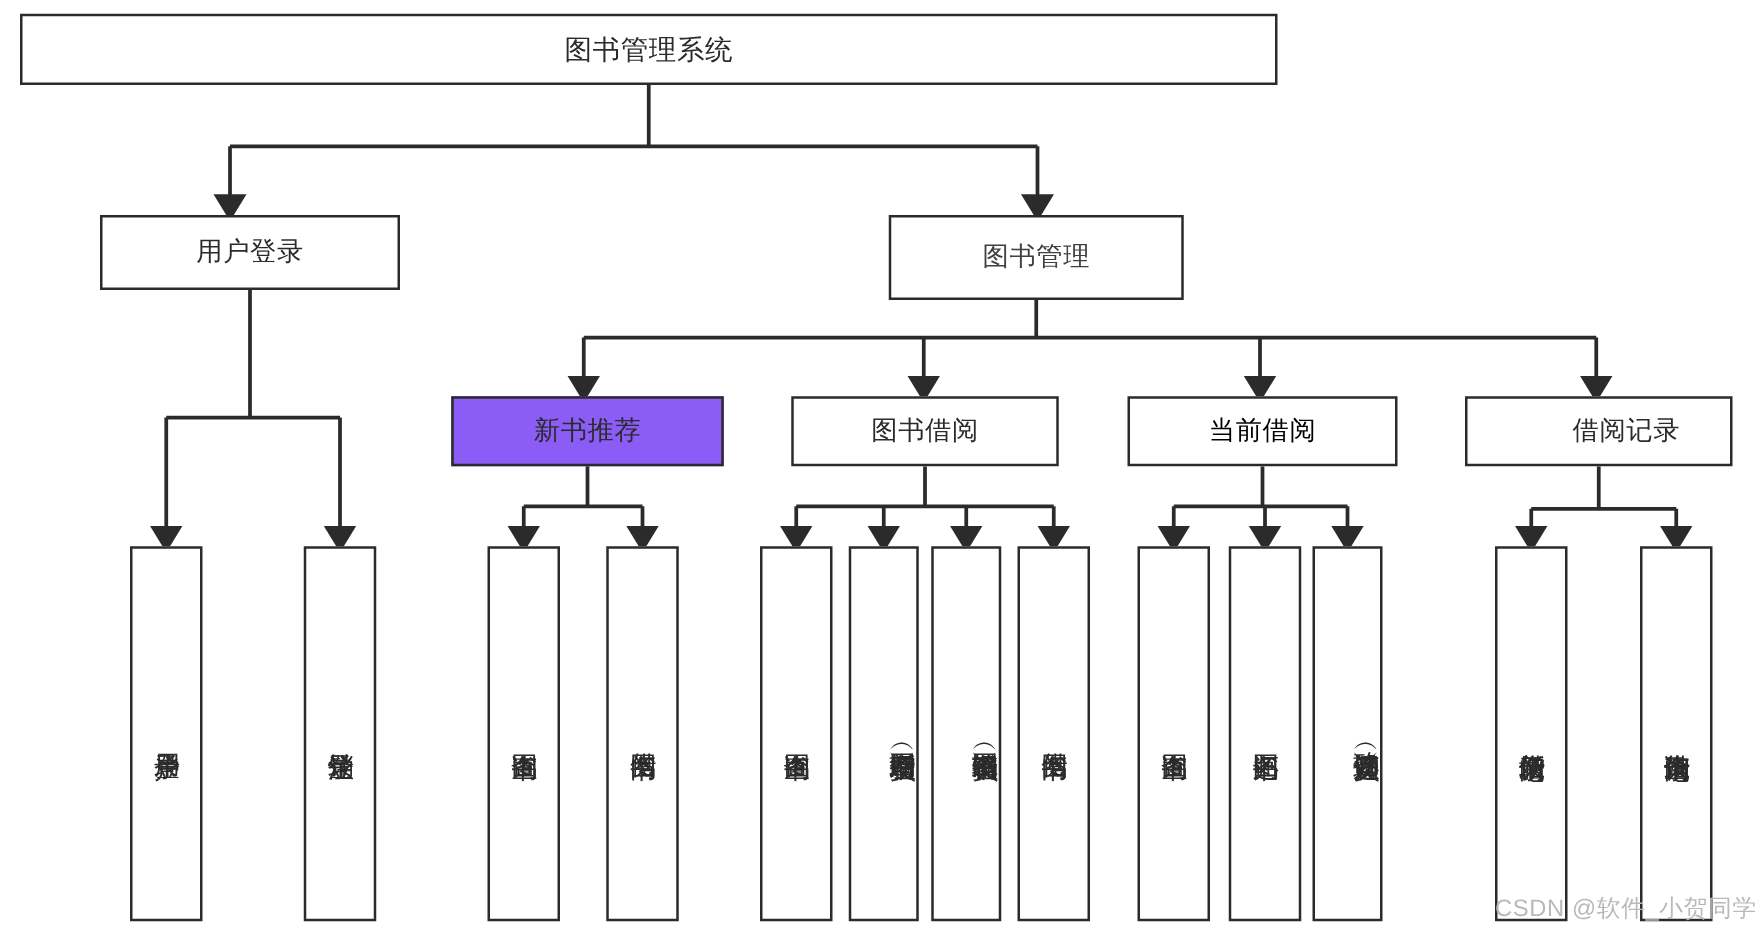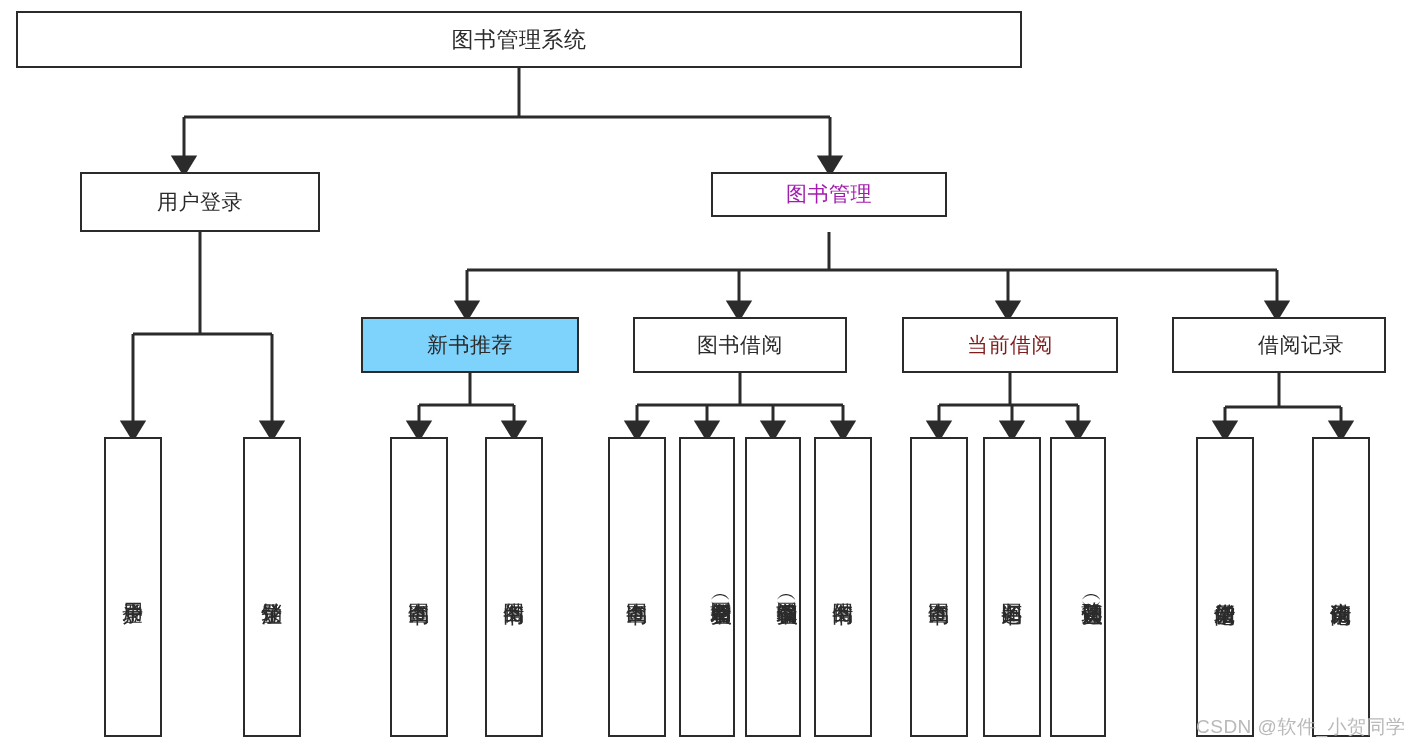--- a/index.html
+++ b/index.html
@@ -81,25 +81,25 @@
       <path d="M1279,373 L1279,407"></path>
       <path d="M1225,407 L1341,407"></path>
       <path d="M1225,407 L1225,430" marker-end="url(#arrow)"></path>
       <path d="M1341,407 L1341,430" marker-end="url(#arrow)"></path>
     </g>
   </svg>
 
   <div class="node h root" style="left: 16px; top: 11px; width: 1006px; height: 57px; border-color: rgb(43, 43, 43); background: rgb(255, 255, 255); color: rgb(43, 43, 43);">图书管理系统</div>
 
   <div class="node h" style="left: 80px; top: 172px; width: 240px; height: 60px; border-color: rgb(43, 43, 43); background: rgb(255, 255, 255); color: rgb(43, 43, 43);">用户登录</div>
-  <div class="node h" style="left: 711px; top: 172px; width: 236px; height: 45px; border-color: rgb(43, 43, 43); background: rgb(255, 255, 255); color: #a21caf;">图书管理</div>
+  <div class="node h" style="left: 711px; top: 172px; width: 236px; height: 68px; border-color: rgb(43, 43, 43); background: rgb(255, 255, 255); color: #404040;">图书管理</div>
 
-  <div class="node h" style="left: 361px; top: 317px; width: 218px; height: 56px; border-color: rgb(43, 43, 43); background: #7dd3fc; color: rgb(43, 43, 43);">新书推荐</div>
+  <div class="node h" style="left: 361px; top: 317px; width: 218px; height: 56px; border-color: rgb(43, 43, 43); background: #8b5cf6; color: rgb(43, 43, 43);">新书推荐</div>
   <div class="node h" style="left: 633px; top: 317px; width: 214px; height: 56px; border-color: rgb(43, 43, 43); background: rgb(255, 255, 255); color: rgb(43, 43, 43);">图书借阅</div>
-  <div class="node h" style="left: 902px; top: 317px; width: 216px; height: 56px; border-color: rgb(43, 43, 43); background: rgb(255, 255, 255); color: #7f1d1d;">当前借阅</div>
+  <div class="node h" style="left: 902px; top: 317px; width: 216px; height: 56px; border-color: rgb(43, 43, 43); background: rgb(255, 255, 255); color: #000000;">当前借阅</div>
   <div class="node h" style="left: 1172px; top: 317px; width: 214px; height: 56px; border-color: rgb(43, 43, 43); background: rgb(255, 255, 255); color: rgb(43, 43, 43); padding-left: 44px;">借阅记录</div>
 
   <div class="node v" style="left: 104px; top: 437px; width: 58px; height: 300px; border-color: rgb(43, 43, 43); background: rgb(255, 255, 255); color: rgb(43, 43, 43);">用户登录</div>
   <div class="node v" style="left: 243px; top: 437px; width: 58px; height: 300px; border-color: rgb(43, 43, 43); background: rgb(255, 255, 255); color: rgb(43, 43, 43);">注销登录</div>
   <div class="node v" style="left: 390px; top: 437px; width: 58px; height: 300px; border-color: rgb(43, 43, 43); background: rgb(255, 255, 255); color: rgb(43, 43, 43);">查询图书</div>
   <div class="node v" style="left: 485px; top: 437px; width: 58px; height: 300px; border-color: rgb(43, 43, 43); background: rgb(255, 255, 255); color: rgb(43, 43, 43);">借阅图书</div>
   <div class="node v" style="left: 608px; top: 437px; width: 58px; height: 300px; border-color: rgb(43, 43, 43); background: rgb(255, 255, 255); color: rgb(43, 43, 43);">查询图书</div>
   <div class="node v topalign" style="left: 679px; top: 437px; width: 56px; height: 300px; border-color: rgb(43, 43, 43); background: rgb(255, 255, 255); color: rgb(43, 43, 43);">新增图书（管理员）</div>
   <div class="node v topalign" style="left: 745px; top: 437px; width: 56px; height: 300px; border-color: rgb(43, 43, 43); background: rgb(255, 255, 255); color: rgb(43, 43, 43);">编辑图书（管理员）</div>
   <div class="node v" style="left: 814px; top: 437px; width: 58px; height: 300px; border-color: rgb(43, 43, 43); background: rgb(255, 255, 255); color: rgb(43, 43, 43);">借阅图书</div>

